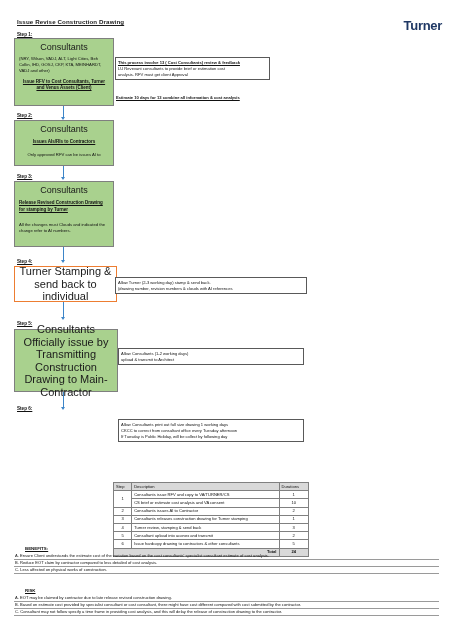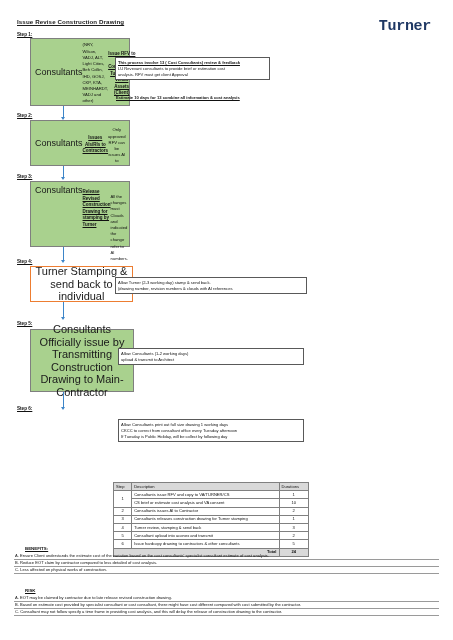--- a/index.html
+++ b/index.html
@@ -18,44 +18,43 @@
 
   
   .doc-title {
     position: absolute; left: 17px; top: 18px;
     font-size: 6.2px; font-weight: bold; color: #1a1a1a;
     text-decoration: underline;
     letter-spacing: .1px;
     white-space: nowrap;
   }
   .brand {
-    position: absolute; right: 22px; top: 18px;
-    font-size: 15px; font-weight: bold;
+    position: absolute; right: 11px; top: 18px;
+    font-size: 13px; font-weight: bold;
     color: #1f3864; letter-spacing: -.3px;
-    font-family: Liberation Mono, monospace;
+    font-family: Liberation Sans, sans-serif;
   }
 
   
   .step-label {
     position: absolute;
     font-size: 4.6px; font-weight: bold; color: #111;
     text-decoration: underline;
     white-space: nowrap;
   }
 
   
   .flowbox {
     position: absolute;
     background: #a9d18e;
     border: 0.8px solid #7f7f7f;
     padding: 3px 4px;
     display: flex;
-    flex-direction: row;
+    flex-direction: column;
     align-items: center;
-    margin-left: 16px;
   }
   .flowbox.white {
     background: #ffffff;
     border: 0.9px solid #ed7d31;
   }
   .fb-title {
     font-size: 9px; color: #1a1a1a;
     text-align: center;
     line-height: 11px;
     font-weight: normal;

